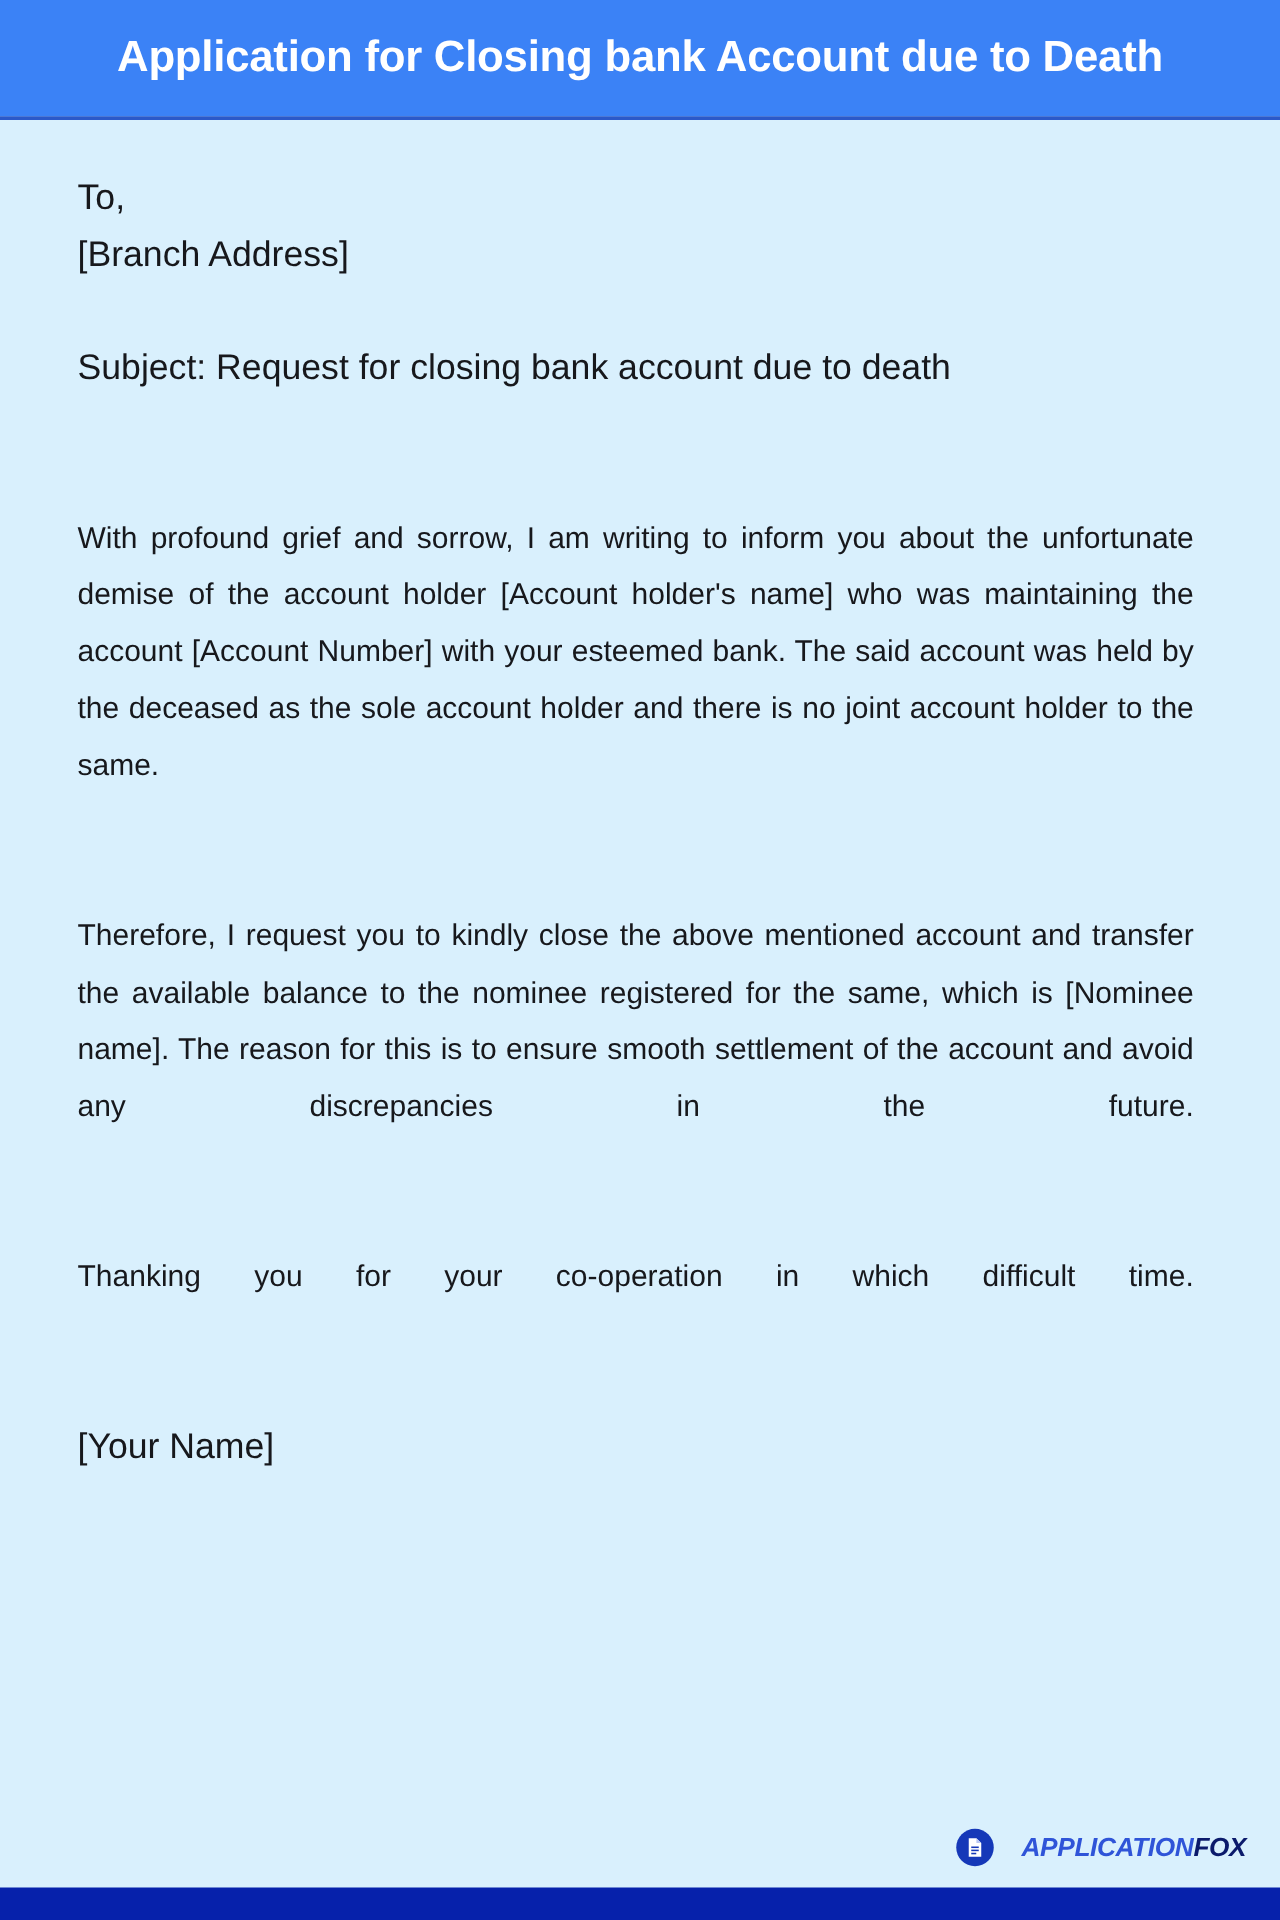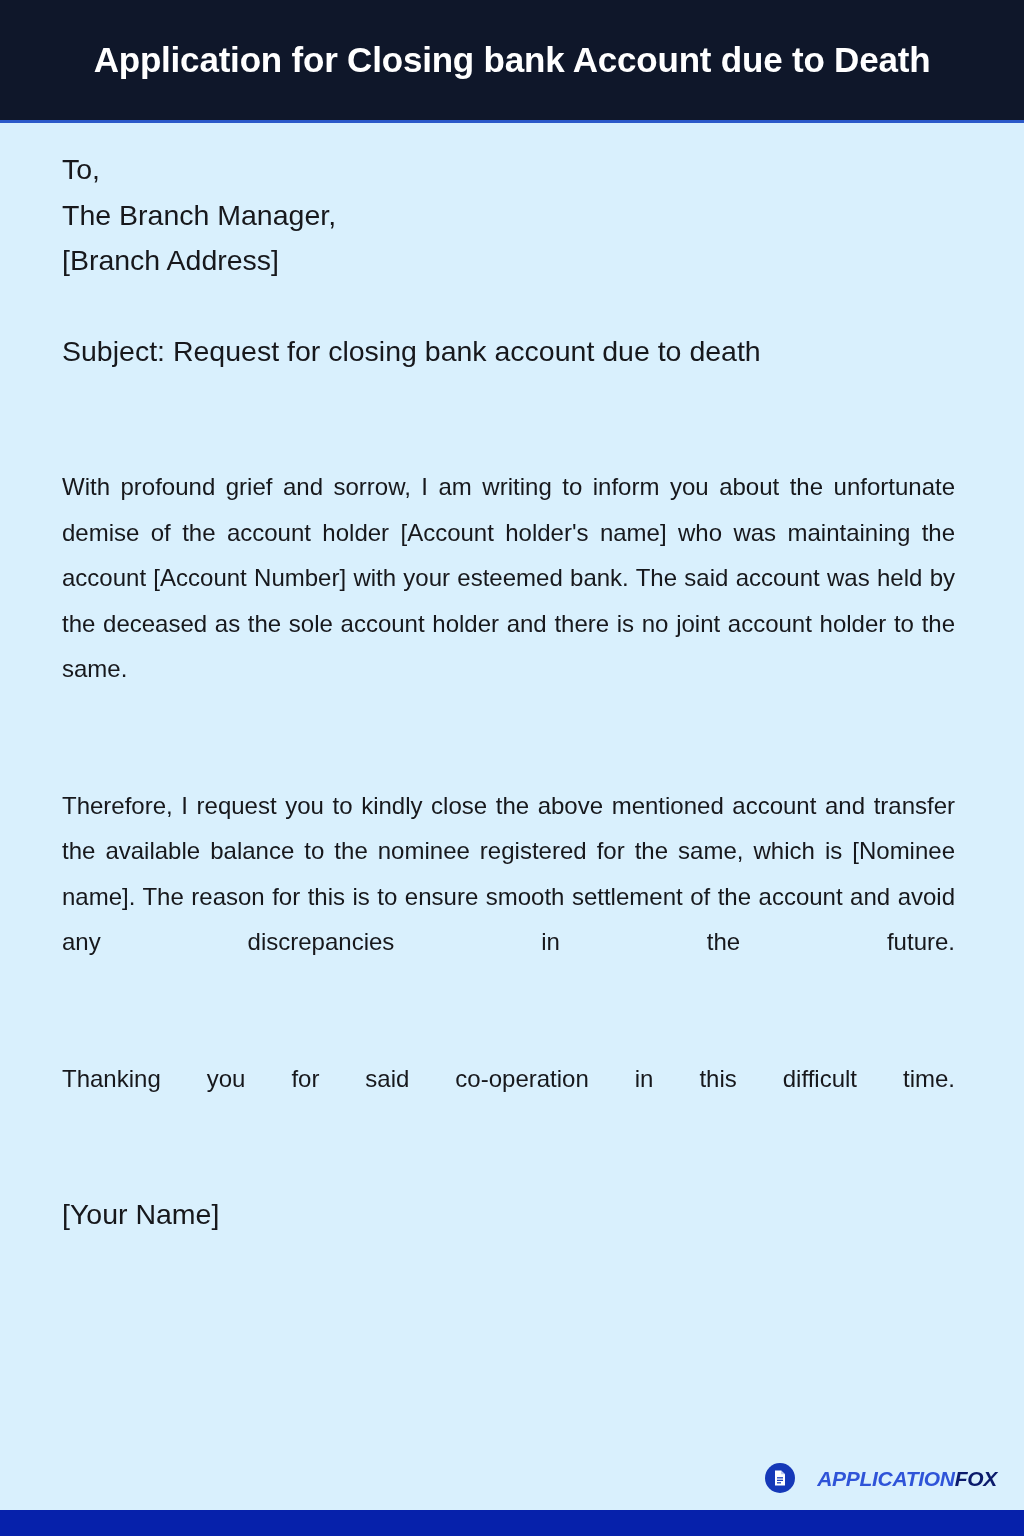--- a/index.html
+++ b/index.html
@@ -18,22 +18,22 @@
     width: 1024px;
     height: 1536px;
     background: #d9f0fd;
     display: flex;
     flex-direction: column;
     box-sizing: border-box;
   }
   
   .header-bar {
     flex: 0 0 auto;
-    height: 120px;
-    background: #0f172a;
+    height: 93px;
+    background: #3b82f6;
     display: flex;
     align-items: center;
     justify-content: center;
     box-sizing: border-box;
     padding: 0 18px;
   }
   .header-title {
     color: #ffffff;
     font-size: 35px;
     font-weight: bold;
@@ -43,21 +43,21 @@
     line-height: 1.1;
   }
   .header-rule {
     flex: 0 0 auto;
     height: 3px;
     background: #2b59c9;
   }
   
   .letter {
     flex: 1 1 auto;
-    padding: 24px 69px 0 62px;
+    padding: 40px 69px 0 62px;
     box-sizing: border-box;
     position: relative;
   }
   .block {
     color: #17181c;
     font-size: 28.5px;
     line-height: 45.5px;
     margin: 0;
   }
   .addr-line {
@@ -127,42 +127,41 @@
 
   <div class="header-bar">
     <div class="header-title">Application for Closing bank Account due to Death</div>
   </div>
   <div class="header-rule"></div>
 
   <div class="letter">
 
     <div class="block">
       <div class="addr-line">To,</div>
-      <div class="addr-line">The Branch Manager,</div>
       <div class="addr-line">[Branch Address]</div>
     </div>
 
     <div class="gap"></div>
 
     <div class="block">Subject: Request for closing bank account due to death</div>
 
     <div class="gap"></div>
 
 
     <div class="gap"></div>
 
     <p class="para">With profound grief and sorrow, I am writing to inform you about the unfortunate demise of the account holder [Account holder's name] who was maintaining the account [Account Number] with your esteemed bank. The said account was held by the deceased as the sole account holder and there is no joint account holder to the same.</p>
 
     <div class="gap-sm"></div>
 
     <p class="para">Therefore, I request you to kindly close the above mentioned account and transfer the available balance to the nominee registered for the same, which is [Nominee name]. The reason for this is to ensure smooth settlement of the account and avoid any discrepancies in the future.</p>
 
     <div class="gap-sm"></div>
 
-    <p class="para">Thanking you for said co-operation in this difficult time.</p>
+    <p class="para">Thanking you for your co-operation in which difficult time.</p>
 
     <div class="gap-sm"></div>
 
     <div class="block">
       <div class="addr-line">[Your Name]</div>
     </div>
 
     <div class="logo">
       <span class="logo-mark">
         <svg width="18" height="18" viewBox="0 0 18 18" aria-hidden="true">

